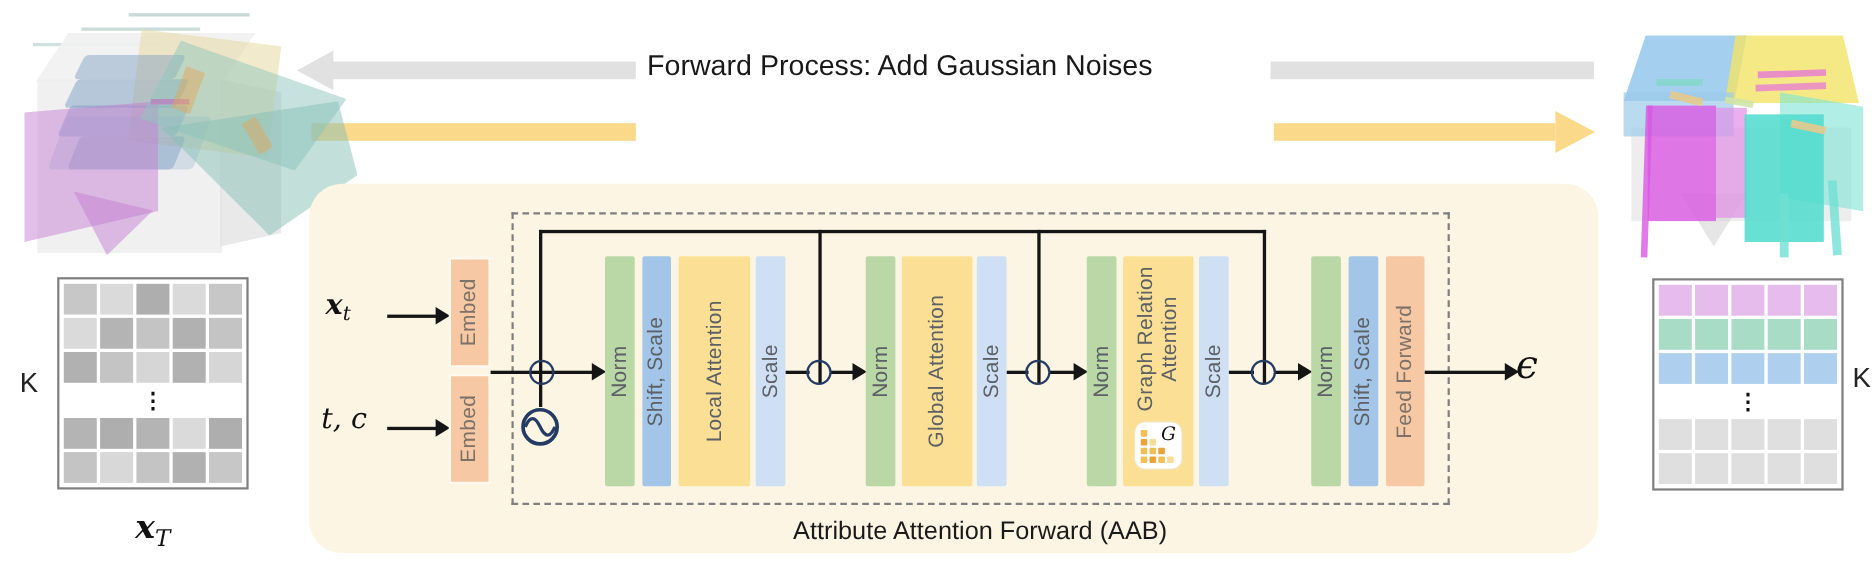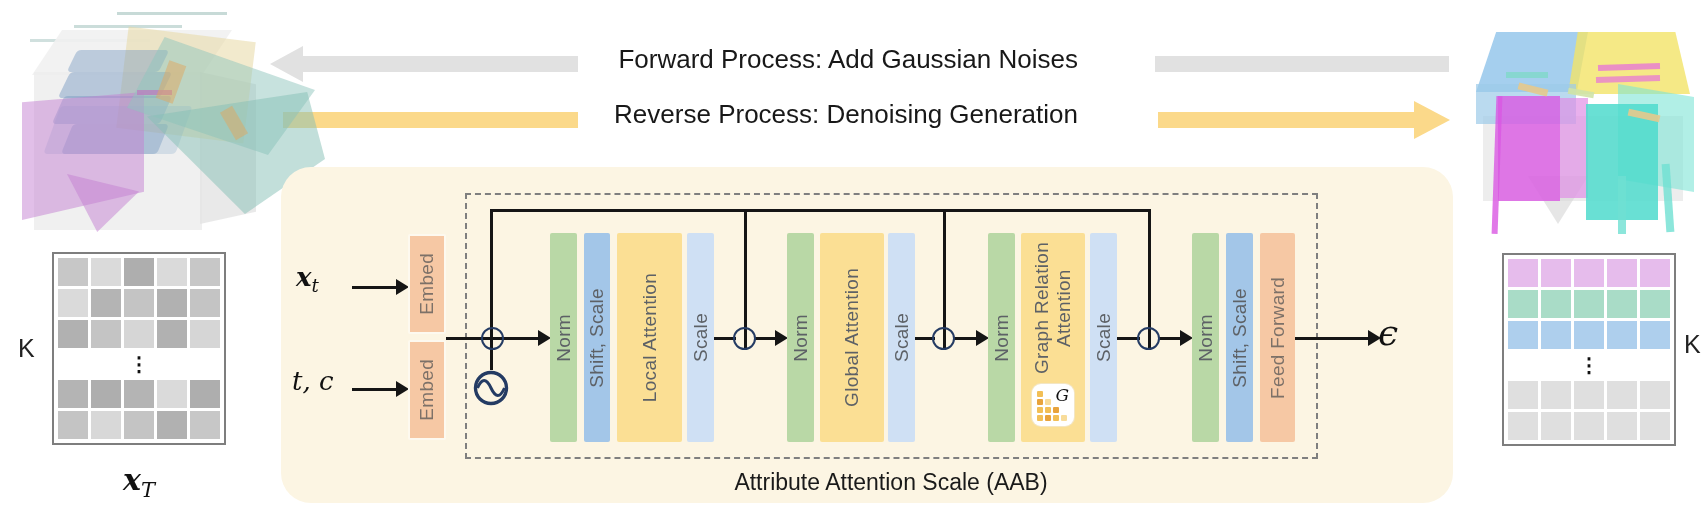--- a/index.html
+++ b/index.html
@@ -11,21 +11,21 @@
   .ah-r{position:absolute;width:0;height:0;border-top:8px solid transparent;
         border-bottom:8px solid transparent;border-left:13px solid #151515;}
   .plus-circle{position:absolute;width:23px;height:23px;border:2.7px solid #243b63;
         border-radius:50%;box-sizing:border-box;background:transparent;}
   
   .bar{position:absolute;}
   .head-left{position:absolute;width:0;height:0;border-top:18px solid transparent;
         border-bottom:18px solid transparent;}
   .head-right{position:absolute;width:0;height:0;border-top:19px solid transparent;
         border-bottom:19px solid transparent;}
-  .banner-label{position:absolute;width:520px;text-align:right;font-size:26px;color:#181818;}
+  .banner-label{position:absolute;width:520px;text-align:center;font-size:26px;color:#181818;}
   
   .panel{position:absolute;left:281px;top:167px;width:1172px;height:336px;border-radius:30px;}
   .dashed-box{position:absolute;left:465px;top:193px;width:853px;height:266px;
         border:2.5px dashed #7f7f7f;box-sizing:border-box;}
   .aab-title{position:absolute;left:631px;top:469px;width:520px;text-align:center;
         font-size:23px;color:#1a1a1a;}
   
   .vblock{position:absolute;top:233px;height:209px;border-radius:2px;display:flex;
         align-items:center;justify-content:center;box-sizing:border-box;}
   .vlabel{writing-mode:vertical-rl;transform:rotate(180deg);font-size:19px;color:#5d6166;
@@ -69,21 +69,20 @@
 <body>
 
 <div class="stage">
 
   <div class="head-left" style="left:270px;top:46px;border-right:33px solid #e1e1e1;"></div>
   <div class="bar" style="left: 302px; top: 56px; width: 276px; height: 16px; background: rgb(225, 225, 225);"></div>
   <div class="banner-label" style="left:558px;top:44px;">Forward Process: Add Gaussian Noises</div>
   <div class="bar" style="left: 1155px; top: 56px; width: 294px; height: 16px; background: rgb(225, 225, 225);"></div>
 
   <div class="bar" style="left: 283px; top: 112px; width: 295px; height: 16px; background: rgb(251, 217, 138);"></div>
-  <div class="banner-label" style="left:558px;top:99px;">Reverse Process: Denoising Generation</div>
   <div class="bar" style="left: 1158px; top: 112px; width: 256px; height: 16px; background: rgb(251, 217, 138);"></div>
   <div class="head-right" style="left:1414px;top:101px;border-left:36px solid #fbd98a;"></div>
 
   <div class="scene" style="left:12px;top:2px;width:300px;height:228px;">
     <div style="left:105px;top:10px;width:110px;height:3px;background:#a9c6c2;opacity:.65;"></div>
     <div style="left:62px;top:23px;width:108px;height:3px;background:#a9c6c2;opacity:.6;"></div>
     <div style="left:18px;top:37px;width:120px;height:3px;background:#a9c6c2;opacity:.55;"></div>
     <div style="left:20px;top:28px;width:200px;height:45px;background:#f1f1f1;opacity:.9;clip-path:polygon(15% 0,100% 0,85% 100%,0 100%);"></div>
     <div style="left:22px;top:70px;width:168px;height:158px;background:#ededed;opacity:.85;"></div>
     <div style="left:188px;top:70px;width:56px;height:152px;background:#e4e4e4;opacity:.8;clip-path:polygon(0 0,100% 8%,100% 92%,0 100%);"></div>
@@ -199,21 +198,21 @@
   <div class="ah-r" style="left:396px;top:381px;"></div>
 
   <div class="embed" style="left: 408px; top: 234px; background: rgb(246, 200, 164);">
       <span class="vlabel">Embed</span>
     </div>
   <div class="embed" style="left: 408px; top: 340px; background: rgb(246, 200, 164);">
       <span class="vlabel">Embed</span>
     </div>
 
   <div class="dashed-box"></div>
-  <div class="aab-title">Attribute Attention Scale (AAB)</div>
+  <div class="aab-title">Attribute Attention Forward (AAB)</div>
 
   <div class="hline" style="left:490px;top:209px;width:661px;"></div>
   <div class="vline" style="left:490px;top:209px;height:161px;"></div>
   <div class="vline" style="left:744px;top:209px;height:140px;"></div>
   <div class="vline" style="left:943px;top:209px;height:140px;"></div>
   <div class="vline" style="left:1148px;top:209px;height:140px;"></div>
 
   <div class="hline" style="left:446px;top:337px;width:58px;"></div>
   <div class="hline" style="left:503px;top:337px;width:36px;"></div>
   <div class="ah-r" style="left:538px;top:330px;"></div>

